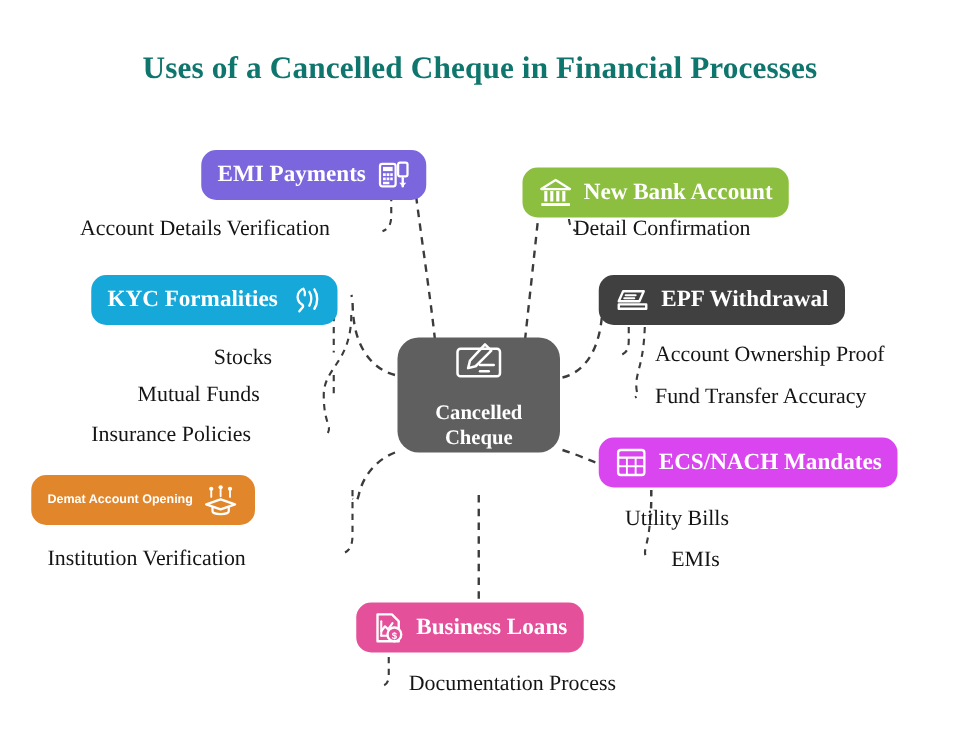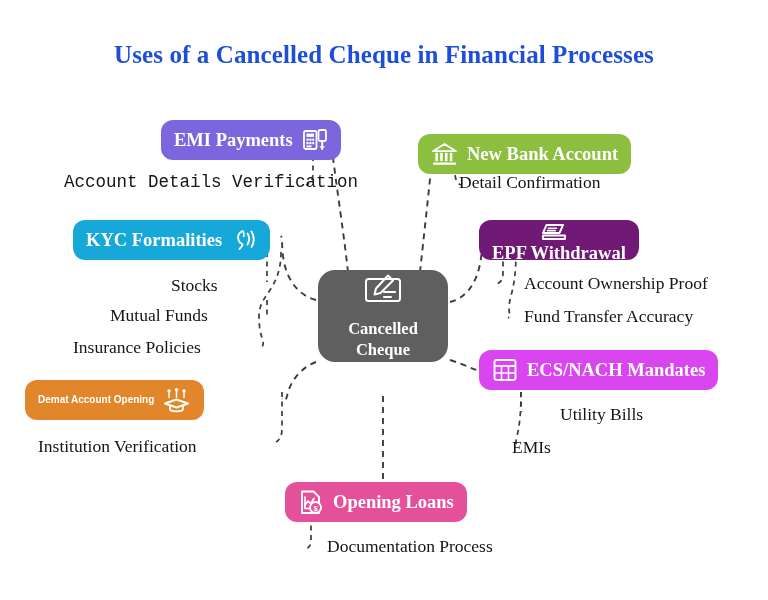--- a/index.html
+++ b/index.html
@@ -13,21 +13,21 @@
 
   
   .title {
     position: absolute;
     top: 41px; left: 0; width: 768px;
     text-align: center;
     font-family: "Liberation Serif", "DejaVu Serif", serif;
     font-weight: bold;
     font-size: 25px;
     letter-spacing: .1px;
-    color: #1d4ed8;
+    color: #0f766e;
   }
 
   
   #connectors { position: absolute; top: 0; left: 0; width: 768px; height: 600px; }
   #connectors path { fill: none; stroke: #3b3b3b; stroke-width: 1.9;
                      stroke-dasharray: 6 5; stroke-linecap: butt; }
   #connectors path.thin { stroke-width: 1.7; stroke-dasharray: 5 4.5; }
 
   
   .center-node {
@@ -152,21 +152,21 @@
         <rect x="4.4" y="15" width="2.2" height="2.2" fill="#ffffff"></rect>
         <rect x="7.3" y="15" width="2.2" height="2.2" fill="#ffffff"></rect>
         <rect x="10.2" y="15" width="2" height="2.2" fill="#ffffff"></rect>
         <rect x="4.4" y="18.4" width="5.1" height="2" fill="#ffffff"></rect>
         <rect x="16.5" y="3" width="7.5" height="11" rx="1.5" fill="none" stroke="#ffffff" stroke-width="1.8"></rect>
         <line x1="20.2" y1="15.6" x2="20.2" y2="22" stroke="#ffffff" stroke-width="1.9" stroke-linecap="round"></line>
         <path d="M17.4 19.2 L20.2 22.4 L23 19.2 Z" fill="#ffffff"></path>
       </svg>
     </span>
   </div>
-  <div class="sub" style="left:64px; top:174px;font-family:Liberation Mono, monospace;">Account Details Verification</div>
+  <div class="sub" style="left:64px; top:174px;">Account Details Verification</div>
 
   <div class="pill icon-left" style="left:418px; top:134px; background:#8cbf3f;">
     <span class="pill-icon">
       <svg width="27" height="26" viewBox="0 0 27 26" xmlns="http://www.w3.org/2000/svg">
         <path d="M13.5 3 L25 10.2 L2 10.2 Z" fill="none" stroke="#ffffff" stroke-width="1.8" stroke-linejoin="round"></path>
         <rect x="4.4" y="11.8" width="2.5" height="8.4" fill="#ffffff"></rect>
         <rect x="9.2" y="11.8" width="2.5" height="8.4" fill="#ffffff"></rect>
         <rect x="14" y="11.8" width="2.5" height="8.4" fill="#ffffff"></rect>
         <rect x="18.8" y="11.8" width="2.5" height="8.4" fill="#ffffff"></rect>
         <rect x="2" y="21.4" width="23" height="2.4" rx="0.6" fill="#ffffff"></rect>
@@ -185,21 +185,21 @@
         <path d="M11.8 4 C12.8 5.5 13.2 7.5 12.8 9.2" fill="none" stroke="#ffffff" stroke-width="1.8" stroke-linecap="round"></path>
         <path d="M16.5 6.5 C18.5 9.5 18.5 14 16.5 17.5" fill="none" stroke="#ffffff" stroke-width="1.9" stroke-linecap="round"></path>
         <path d="M20.5 4.5 C23.5 9 23.5 15.5 20.5 20" fill="none" stroke="#ffffff" stroke-width="1.9" stroke-linecap="round"></path>
       </svg>
     </span>
   </div>
   <div class="sub" style="left:171px; top:277px;">Stocks</div>
   <div class="sub" style="left:110px; top:307px;">Mutual Funds</div>
   <div class="sub" style="left:73px; top:339px;">Insurance Policies</div>
 
-  <div class="pill icon-left" style="left:479px; top:220px; background:#701a75;flex-direction:column;">
+  <div class="pill icon-left" style="left:479px; top:220px; background:#404040;">
     <span class="pill-icon">
       <svg width="28" height="24" viewBox="0 0 28 24" xmlns="http://www.w3.org/2000/svg">
         <path d="M3 15.5 L25 15.5 L25 19 L3 19 Z" fill="none" stroke="#ffffff" stroke-width="1.9" stroke-linejoin="round"></path>
         <path d="M6.5 5 L23 5 L19.5 13 L3 13 Z" fill="none" stroke="#ffffff" stroke-width="1.9" stroke-linejoin="round"></path>
         <line x1="8.5" y1="8.2" x2="16.5" y2="8.2" stroke="#ffffff" stroke-width="1.6" stroke-linecap="round"></line>
         <line x1="7.4" y1="10.6" x2="15.4" y2="10.6" stroke="#ffffff" stroke-width="1.6" stroke-linecap="round"></line>
       </svg>
     </span>
     <span class="pill-label">EPF Withdrawal</span>
   </div>
@@ -228,31 +228,31 @@
       <svg width="26" height="26" viewBox="0 0 26 26" xmlns="http://www.w3.org/2000/svg">
         <rect x="2.5" y="3" width="21" height="20" rx="2.2" fill="none" stroke="#ffffff" stroke-width="1.9"></rect>
         <line x1="2.5" y1="9" x2="23.5" y2="9" stroke="#ffffff" stroke-width="1.8"></line>
         <line x1="2.5" y1="16" x2="23.5" y2="16" stroke="#ffffff" stroke-width="1.5"></line>
         <line x1="9.5" y1="9" x2="9.5" y2="23" stroke="#ffffff" stroke-width="1.5"></line>
         <line x1="16.5" y1="9" x2="16.5" y2="23" stroke="#ffffff" stroke-width="1.5"></line>
       </svg>
     </span>
     <span class="pill-label">ECS/NACH Mandates</span>
   </div>
-  <div class="sub" style="left:560px; top:406px;">Utility Bills</div>
-  <div class="sub" style="left:512px; top:439px;text-align:center;">EMIs</div>
+  <div class="sub" style="left:500px; top:406px;">Utility Bills</div>
+  <div class="sub" style="left:537px; top:439px;text-align:center;">EMIs</div>
 
   <div class="pill icon-left" style="left:285px; top:482px; background:#e5509b;">
     <span class="pill-icon">
       <svg width="26" height="27" viewBox="0 0 26 27" xmlns="http://www.w3.org/2000/svg">
         <path d="M4 2.5 L15.5 2.5 L21 8 L21 24 L4 24 Z" fill="none" stroke="#ffffff" stroke-width="1.9" stroke-linejoin="round"></path>
         <polyline points="7,16 10,12 12.5,14.5 16,9.5" fill="none" stroke="#ffffff" stroke-width="1.7" stroke-linecap="round" stroke-linejoin="round"></polyline>
         <line x1="7" y1="8" x2="7" y2="19.5" stroke="#ffffff" stroke-width="1.6" stroke-linecap="round"></line>
         <line x1="7" y1="19.5" x2="17" y2="19.5" stroke="#ffffff" stroke-width="1.6" stroke-linecap="round"></line>
         <circle cx="17.5" cy="18.5" r="5.5" fill="#e5509b" stroke="#ffffff" stroke-width="1.9"></circle>
         <text x="17.5" y="22" font-family="Liberation Sans, sans-serif" font-size="7.6" font-weight="bold" fill="#ffffff" text-anchor="middle">$</text>
       </svg>
     </span>
-    <span class="pill-label">Opening Loans</span>
+    <span class="pill-label">Business Loans</span>
   </div>
   <div class="sub" style="left:327px; top:538px;">Documentation Process</div>
 
 </div>
 
 </body></html>

